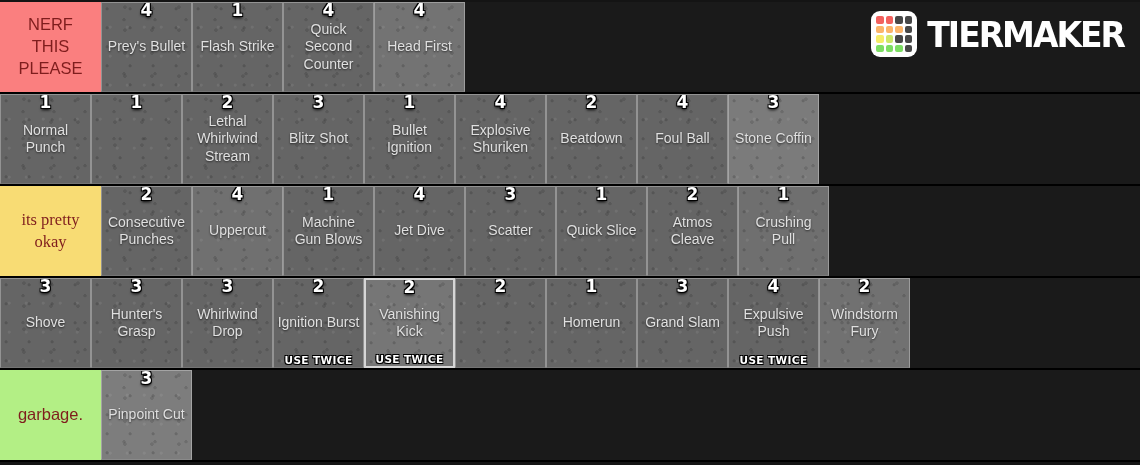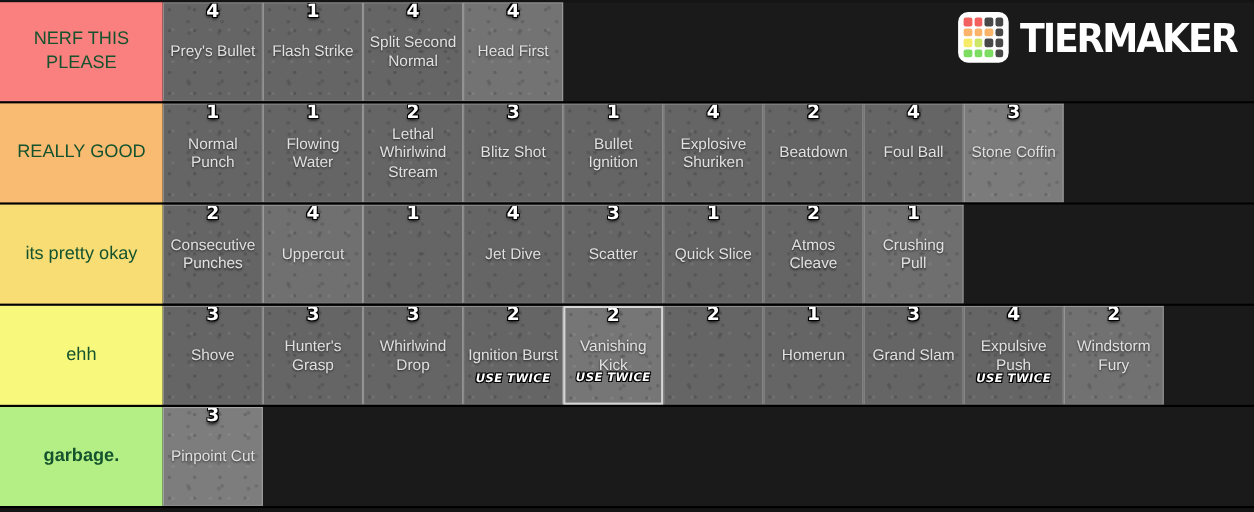--- a/index.html
+++ b/index.html
@@ -4,22 +4,22 @@
 <style>
   html,body{margin:0;padding:0;}
   body{
     width:1140px;height:465px;overflow:hidden;
     background:#141414;
     font-family:"Liberation Sans",sans-serif;
   }
   .board{position:relative;width:1140px;height:465px;background:#141414;padding-top:2px;box-sizing:border-box;}
   .tier-row{display:flex;height:92px;box-sizing:border-box;border-bottom:2px solid #000;}
   .tier-label{
-    width:148px;flex:none;display:flex;align-items:center;justify-content:center;
-    text-align:center;color:#14532d;font-size:16.5px;line-height:1.32;
+    width:101px;flex:none;display:flex;align-items:center;justify-content:center;
+    text-align:center;color:#7f1d1d;font-size:16.5px;line-height:1.32;
     padding:0 10px;box-sizing:border-box;
   }
   .tier-items{flex:1;display:flex;background:#1a1a1a;align-items:stretch;overflow:hidden;}
   .tile{
     width:91px;flex:none;position:relative;box-sizing:border-box;
     border:1px solid rgba(255,255,255,.30);
     border-bottom-color:rgba(255,255,255,.10);
     display:flex;align-items:center;justify-content:center;text-align:center;
     color:#e0e0e0;font-size:14px;line-height:1.25;
     padding:12px 3px;overflow:hidden;
@@ -33,25 +33,24 @@
     background-size:23px 19px,31px 27px,17px 29px,27px 23px;
     cursor:grab;
   }
   .tile.selected{border:2px solid #d6d6d6;}
   .tile .count{
     position:absolute;top:-3px;left:0;right:0;text-align:center;
     font-size:17px;font-weight:800;color:#fff;font-family:"DejaVu Sans",sans-serif;
     text-shadow:-1px -1px 0 #000,1px -1px 0 #000,-1px 1px 0 #000,1px 1px 0 #000,0 2px 3px #000;
   }
   .tile .note{
-    position:absolute;bottom:16px;left:0;right:0;text-align:center;
+    position:absolute;bottom:0;left:0;right:0;text-align:center;
     font-size:10.5px;font-weight:700;letter-spacing:.4px;color:#fff;
     font-family:"DejaVu Sans",sans-serif;
     text-shadow:-1px -1px 0 #000,1px -1px 0 #000,-1px 1px 0 #000,1px 1px 0 #000;
-    font-style:italic;
   }
   .brand{position:absolute;top:11px;right:16px;display:flex;gap:10px;align-items:center;}
   .logo-box{
     width:46px;height:46px;background:#fff;border-radius:9px;
     display:grid;grid-template-columns:repeat(4,1fr);grid-template-rows:repeat(4,1fr);
     gap:2px;padding:5px;box-sizing:border-box;
   }
   .logo-sq{border-radius:2px;}
   .logo-text{
     font-size:33px;font-weight:800;color:#fff;letter-spacing:-2px;
@@ -69,38 +68,36 @@
           <div class="tile" style="background-color: rgb(101, 101, 101);">
             <div class="count">4</div>
             <div>Prey's Bullet</div>
           </div>
           <div class="tile" style="background-color: rgb(101, 101, 101);">
             <div class="count">1</div>
             <div>Flash Strike</div>
           </div>
           <div class="tile" style="background-color: rgb(101, 101, 101);">
             <div class="count">4</div>
-            <div>Split Second Normal</div>
+            <div>Quick Second Counter</div>
           </div>
           <div class="tile" style="background-color: rgb(115, 115, 115);">
             <div class="count">4</div>
             <div>Head First</div>
           </div>
         </div>
       </div>
       <div class="tier-row">
-        <div class="tier-label" style="background: rgb(249, 187, 113);">REALLY GOOD</div>
         <div class="tier-items">
           <div class="tile" style="background-color: rgb(101, 101, 101);">
             <div class="count">1</div>
             <div>Normal Punch</div>
           </div>
           <div class="tile" style="background-color: rgb(101, 101, 101);">
             <div class="count">1</div>
-            <div>Flowing Water</div>
           </div>
           <div class="tile" style="background-color: rgb(101, 101, 101);">
             <div class="count">2</div>
             <div>Lethal Whirlwind Stream</div>
           </div>
           <div class="tile" style="background-color: rgb(101, 101, 101);">
             <div class="count">3</div>
             <div>Blitz Shot</div>
           </div>
           <div class="tile" style="background-color: rgb(101, 101, 101);">
@@ -119,32 +116,33 @@
             <div class="count">4</div>
             <div>Foul Ball</div>
           </div>
           <div class="tile" style="background-color: rgb(123, 123, 123);">
             <div class="count">3</div>
             <div>Stone Coffin</div>
           </div>
         </div>
       </div>
       <div class="tier-row">
-        <div class="tier-label" style="background: rgb(248, 220, 116);">its pretty okay</div>
+        <div class="tier-label" style="background: rgb(248, 220, 116); font-family: Liberation Serif, serif;">its pretty okay</div>
         <div class="tier-items">
           <div class="tile" style="background-color: rgb(101, 101, 101);">
             <div class="count">2</div>
             <div>Consecutive Punches</div>
           </div>
           <div class="tile" style="background-color: rgb(112, 112, 112);">
             <div class="count">4</div>
             <div>Uppercut</div>
           </div>
           <div class="tile" style="background-color: rgb(101, 101, 101);">
             <div class="count">1</div>
+            <div>Machine Gun Blows</div>
           </div>
           <div class="tile" style="background-color: rgb(101, 101, 101);">
             <div class="count">4</div>
             <div>Jet Dive</div>
           </div>
           <div class="tile" style="background-color: rgb(101, 101, 101);">
             <div class="count">3</div>
             <div>Scatter</div>
           </div>
           <div class="tile" style="background-color: rgb(101, 101, 101);">
@@ -155,21 +153,20 @@
             <div class="count">2</div>
             <div>Atmos Cleave</div>
           </div>
           <div class="tile" style="background-color: rgb(111, 111, 111);">
             <div class="count">1</div>
             <div>Crushing Pull</div>
           </div>
         </div>
       </div>
       <div class="tier-row">
-        <div class="tier-label" style="background: rgb(248, 248, 125);">ehh</div>
         <div class="tier-items">
           <div class="tile" style="background-color: rgb(101, 101, 101);">
             <div class="count">3</div>
             <div>Shove</div>
           </div>
           <div class="tile" style="background-color: rgb(101, 101, 101);">
             <div class="count">3</div>
             <div>Hunter's Grasp</div>
           </div>
           <div class="tile" style="background-color: rgb(101, 101, 101);">
@@ -202,21 +199,21 @@
             <div>Expulsive Push</div>
             <div class="note">USE TWICE</div>
           </div>
           <div class="tile" style="background-color: rgb(113, 113, 113);">
             <div class="count">2</div>
             <div>Windstorm Fury</div>
           </div>
         </div>
       </div>
       <div class="tier-row">
-        <div class="tier-label" style="background: rgb(179, 239, 133); font-weight: bold;">garbage.</div>
+        <div class="tier-label" style="background: rgb(179, 239, 133);">garbage.</div>
         <div class="tier-items">
           <div class="tile" style="background-color: rgb(125, 125, 125);">
             <div class="count">3</div>
             <div>Pinpoint Cut</div>
           </div>
         </div>
       </div>
     </div>
 
   <div class="brand">

